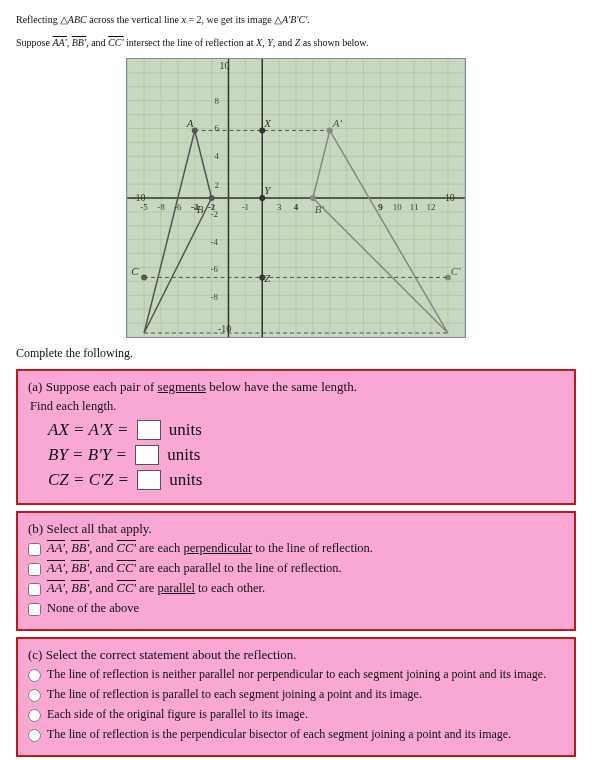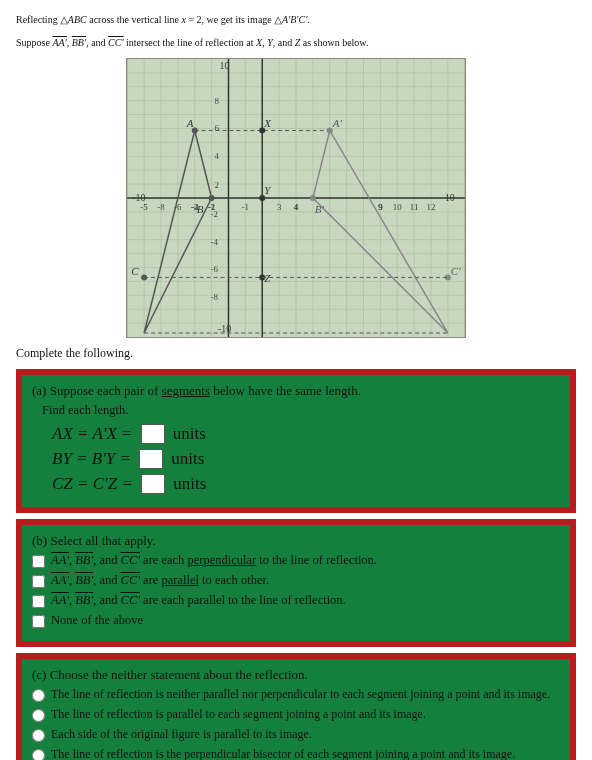--- a/index.html
+++ b/index.html
@@ -17,43 +17,43 @@
       margin-bottom: 8px;
     }
     .intro-text .overline {
       text-decoration: overline;
     }
     .graph-container {
       width: 340px;
       height: 280px;
       margin: 0 auto 8px auto;
       position: relative;
-      background: #c2410c;
+      background: #14b8a6;
       border: 1px solid #888;
       overflow: hidden;
       text-align: center;
     }
     .graph-svg {
       width: 100%;
       height: 100%;
     }
     .complete-text {
       font-size: 12px;
       margin-bottom: 8px;
     }
     .section-box {
-      border: 6px solid #b91c1c;
+      border: 2px solid #b91c1c;
       margin-bottom: 6px;
       padding: 8px 10px;
-      background: #15803d;
+      background: #f9a8d4;
     }
     .find-text {
       font-size: 12.5px;
       margin-bottom: 6px;
-      margin-left: 10px;
+      margin-left: 2px;
     }
     .equation-row {
       display: flex;
       align-items: center;
       margin-left: 20px;
       margin-bottom: 5px;
       font-size: 17px;
       font-style: italic;
     }
     .equation-row .eq-part {
@@ -281,39 +281,39 @@
   <div class="checkbox-row">
     <input type="checkbox" style="">
     <span>
       <span class="overline"><em>AA'</em></span>, <span class="overline"><em>BB'</em></span>, and <span class="overline"><em>CC'</em></span> are each <span class="underline">perpendicular</span> to the line of reflection.
     </span>
   </div>
 
   <div class="checkbox-row">
     <input type="checkbox" style="">
     <span>
-      <span class="overline"><em>AA'</em></span>, <span class="overline"><em>BB'</em></span>, and <span class="overline"><em>CC'</em></span> are <span class="underline">parallel</span> to each other.
+      <span class="overline"><em>AA'</em></span>, <span class="overline"><em>BB'</em></span>, and <span class="overline"><em>CC'</em></span> are each parallel to the line of reflection.
     </span>
   </div>
 
   <div class="checkbox-row">
     <input type="checkbox" style="">
     <span>
-      <span class="overline"><em>AA'</em></span>, <span class="overline"><em>BB'</em></span>, and <span class="overline"><em>CC'</em></span> are each parallel to the line of reflection.
+      <span class="overline"><em>AA'</em></span>, <span class="overline"><em>BB'</em></span>, and <span class="overline"><em>CC'</em></span> are <span class="underline">parallel</span> to each other.
     </span>
   </div>
 
   <div class="checkbox-row">
     <input type="checkbox" style="">
     <span>None of the above</span>
   </div>
 </div>
 
 <div class="section-box">
-  <p class="section-a-title">(c) Choose the neither statement about the reflection.</p>
+  <p class="section-a-title">(c) Select the correct statement about the reflection.</p>
 
   <div class="radio-row">
     <input type="radio" name="section-c" style="">
     <span>The line of reflection is neither parallel nor perpendicular to each segment joining a point and its image.</span>
   </div>
 
   <div class="radio-row">
     <input type="radio" name="section-c" style="">
     <span>The line of reflection is parallel to each segment joining a point and its image.</span>
   </div>

